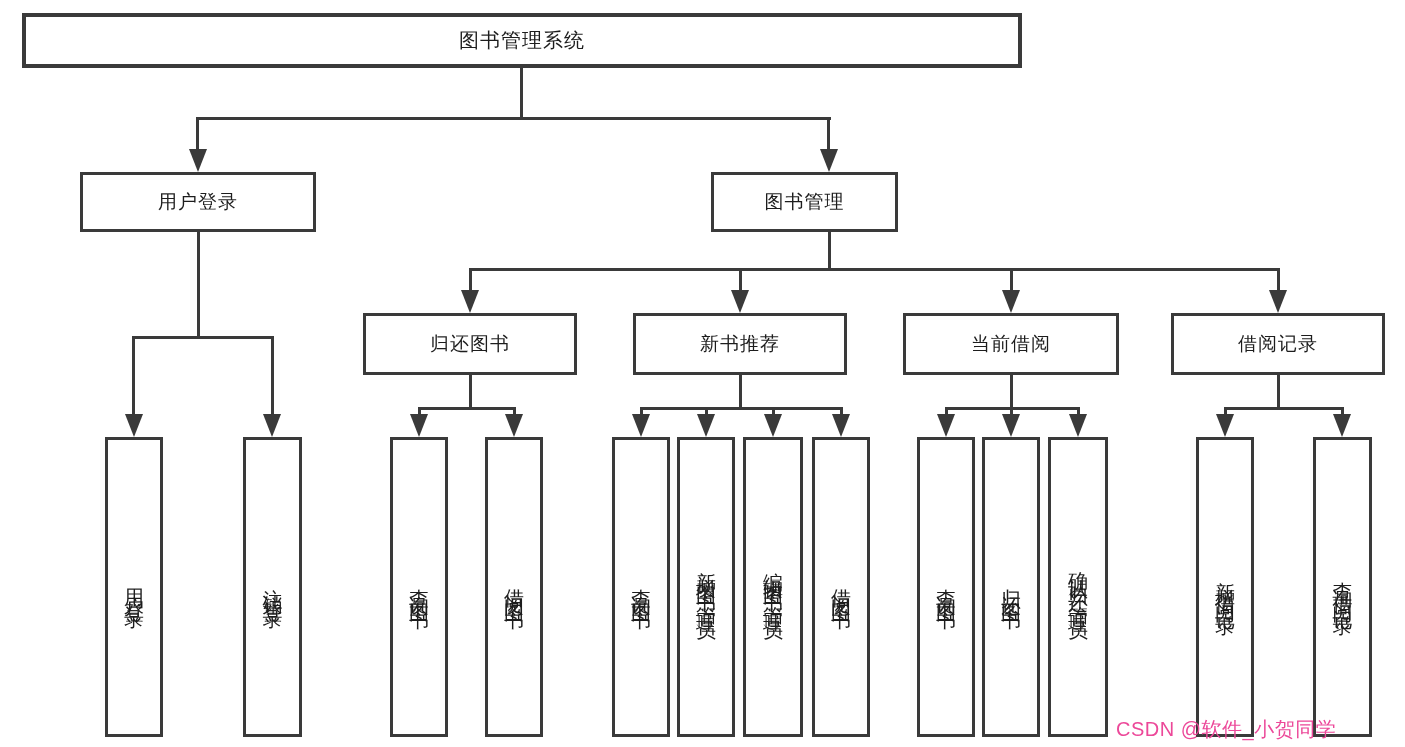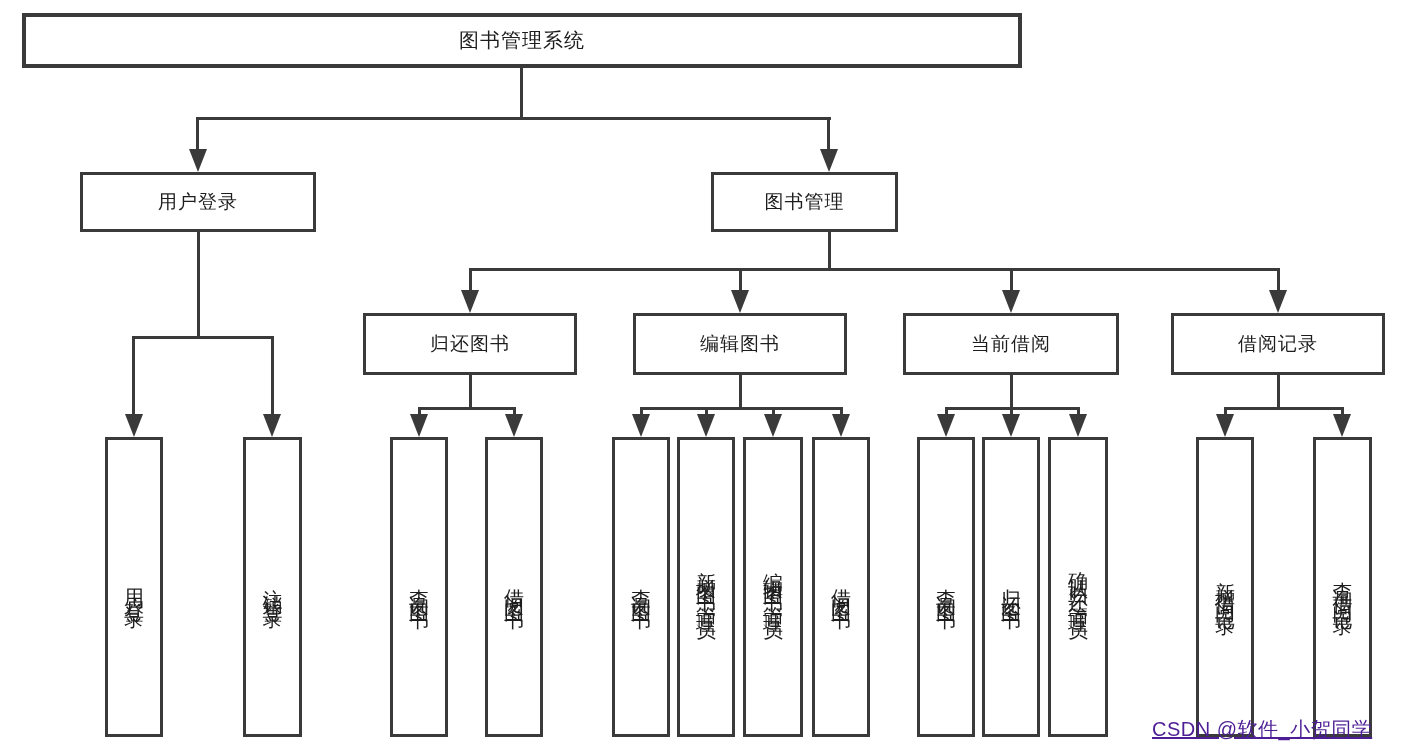--- a/index.html
+++ b/index.html
@@ -21,22 +21,22 @@
     font-size:20px;letter-spacing:7px;line-height:1.05;
   }
   .v{position:absolute;width:3px;background:#3a3a3a;}
   .h{position:absolute;height:3px;background:#3a3a3a;}
   .arrow{
     position:absolute;width:0;height:0;
     border-left:9px solid transparent;border-right:9px solid transparent;
     border-top:23px solid #3a3a3a;
   }
   .watermark{
-    position:absolute;left:1152px;top:716px;width:215px;
-    font-size:20px;color:#4c1d95;letter-spacing:0.5px;white-space:nowrap;text-decoration:underline;
+    position:absolute;left:1116px;top:716px;width:215px;
+    font-size:20px;color:#ec4899;letter-spacing:0.5px;white-space:nowrap;
   }
 </style>
 </head>
 <body>
 
 <div id="stage">
 
   <div class="hbox root" style="left:22px;top:13px;width:1000px;height:55px">图书管理系统</div>
 
   <div class="v" style="left:520px;top:68px;height:51px"></div>
@@ -61,21 +61,21 @@
   <div class="v" style="left:469px;top:268px;height:25px"></div>
   <div class="arrow" style="left:461px;top:290px"></div>
   <div class="v" style="left:739px;top:268px;height:25px"></div>
   <div class="arrow" style="left:731px;top:290px"></div>
   <div class="v" style="left:1010px;top:268px;height:25px"></div>
   <div class="arrow" style="left:1002px;top:290px"></div>
   <div class="v" style="left:1277px;top:268px;height:25px"></div>
   <div class="arrow" style="left:1269px;top:290px"></div>
 
   <div class="hbox" style="left:363px;top:313px;width:214px;height:62px">归还图书</div>
-  <div class="hbox" style="left:633px;top:313px;width:214px;height:62px">编辑图书</div>
+  <div class="hbox" style="left:633px;top:313px;width:214px;height:62px">新书推荐</div>
   <div class="hbox" style="left:903px;top:313px;width:216px;height:62px">当前借阅</div>
   <div class="hbox" style="left:1171px;top:313px;width:214px;height:62px">借阅记录</div>
 
   <div class="v" style="left:469px;top:375px;height:34px"></div>
   <div class="h" style="left:419px;top:407px;width:96px"></div>
   <div class="v" style="left:418px;top:407px;height:12px"></div>
   <div class="arrow" style="left:410px;top:414px"></div>
   <div class="v" style="left:513px;top:407px;height:12px"></div>
   <div class="arrow" style="left:505px;top:414px"></div>
 

